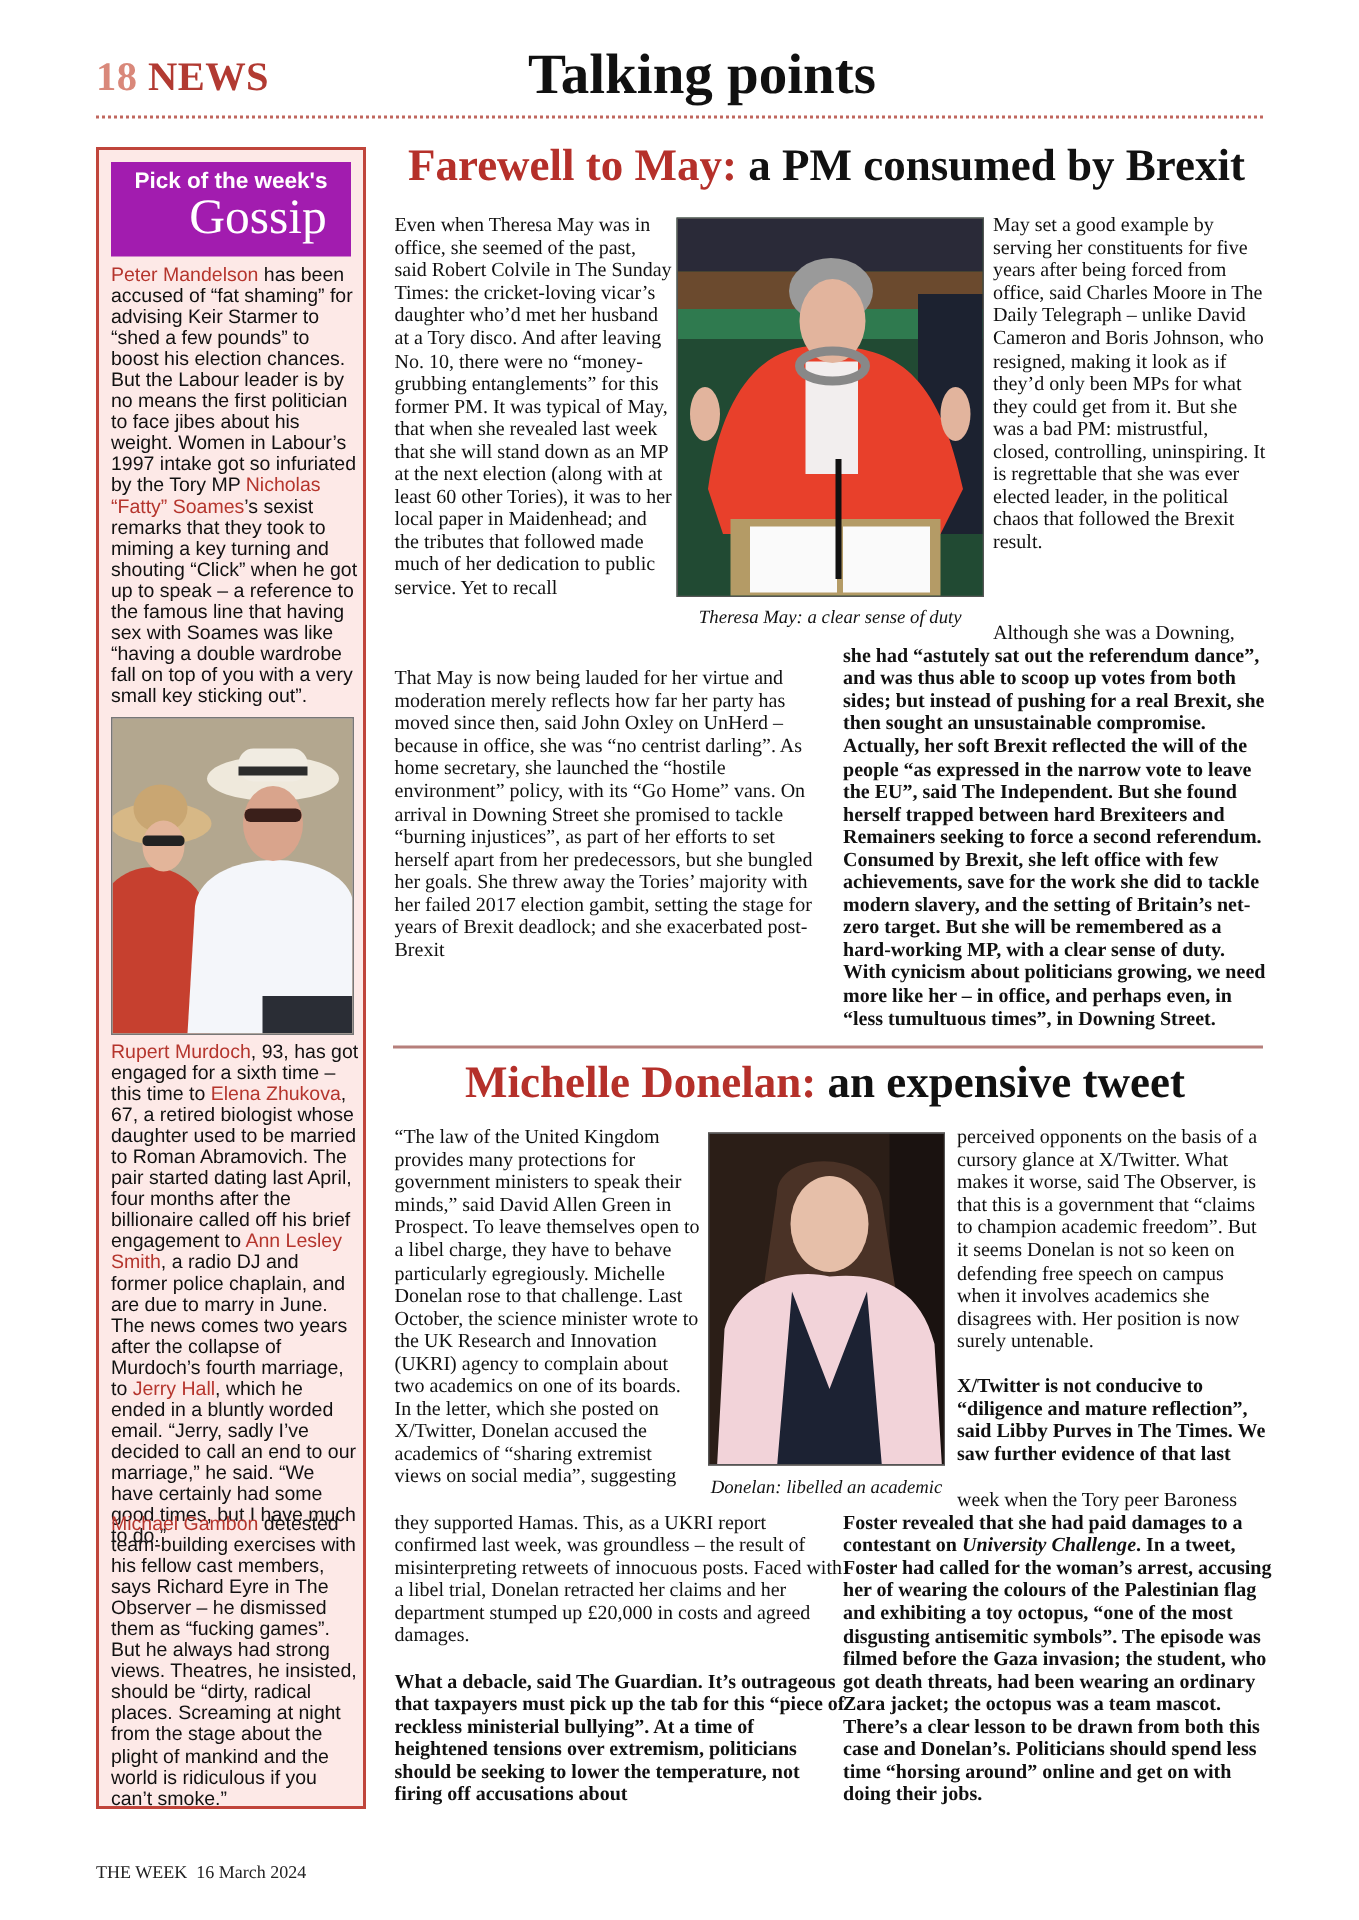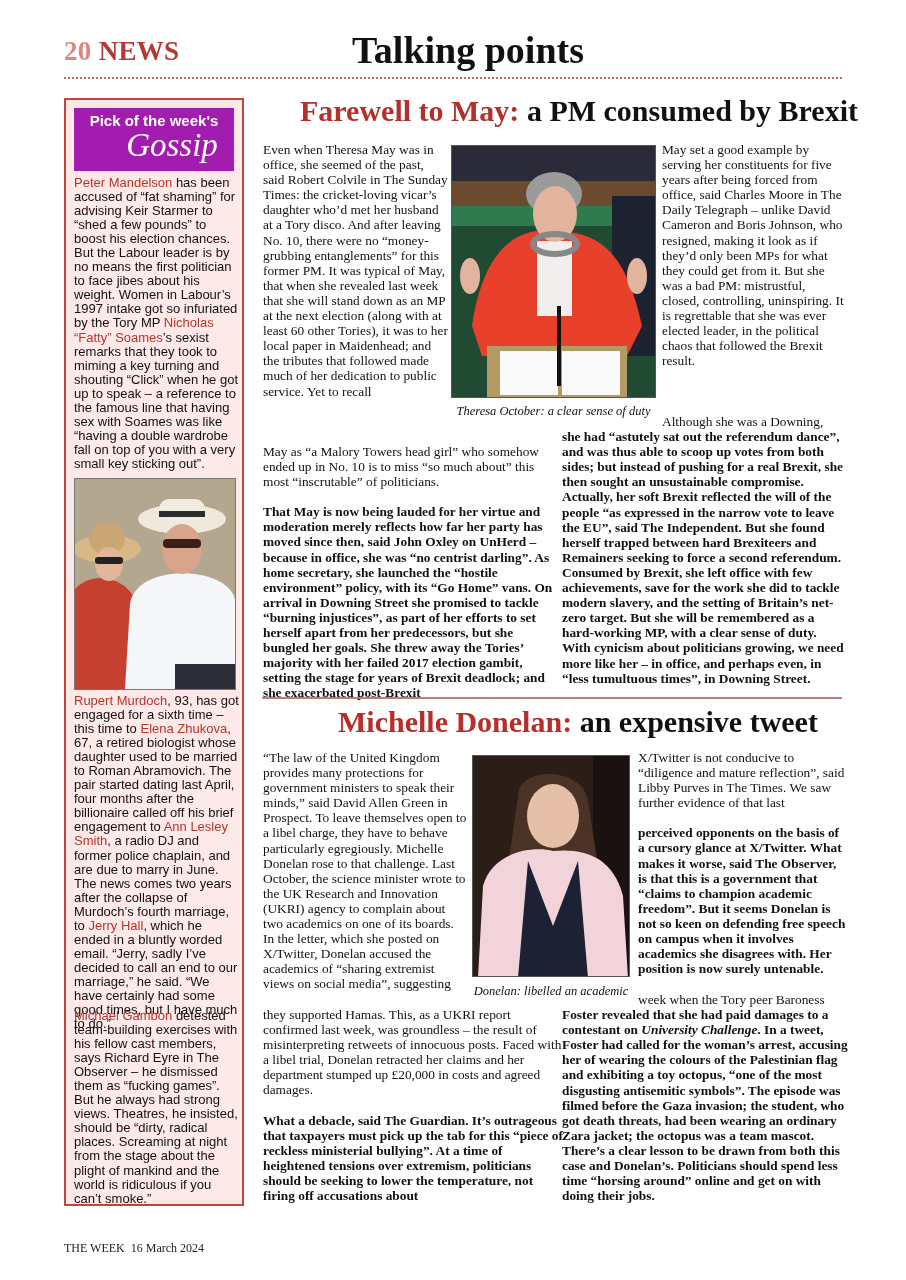--- a/index.html
+++ b/index.html
@@ -8,42 +8,42 @@
   
   .section-label { left:64px; top:36px; font-family:"Liberation Serif", serif; font-size:27px; font-weight:bold; color:#b23a32; letter-spacing:0.3px; }
   .section-label .num { color:#d9887a; }
   .page-title { left:0; width:906px; top:28px; text-align:center; font-size:38px; font-weight:bold; color:#111;padding-left:15px; }
   .dotted-rule { left:64px; top:77px; width:778px; height:0; border-top:2px dotted #c0675e; }
 
   
   .gossip { left:64px; top:98px; width:180px; height:1108px; background:#fde9e7; border:2px solid #c0453b; box-sizing:border-box; }
   .gossip-banner { position:absolute; left:8px; top:8px; width:160px; height:63px; background:#a21caf; color:#fff; text-align:center; }
   .gossip-banner .pick { font-family:"Liberation Sans", sans-serif; font-weight:bold; font-size:15px; margin-top:4px; }
-  .gossip-banner .gossip-word { font-family:"Liberation Serif", serif; font-style:italic; font-size:33px; line-height:33px; margin-top:0px;padding-left:36px; }
+  .gossip-banner .gossip-word { font-family:"Liberation Serif", serif; font-size:33px; line-height:33px; margin-top:0px;padding-left:36px; }
   .gossip-text { position:absolute; left:8px; width:166px; font-family:"Liberation Sans", sans-serif; font-size:13px; line-height:14.05px; color:#111; }
   .gossip-text .name { color:#b5352d; }
   .gossip-photo { position:absolute; left:8px; top:378px; width:162px; height:212px; border:1px solid #777; box-sizing:border-box; overflow:hidden;
     background: linear-gradient(180deg,#a99d86 0%,#bfb39a 30%,#c9bfa8 45%,#b6aa91 60%,#978b76 100%); }
 
   
-  .headline { font-size:30px; font-weight:bold; color:#111; white-space:nowrap;margin-left:28px; }
+  .headline { font-size:30px; font-weight:bold; color:#111; white-space:nowrap; }
   .headline .hl-red { color:#b5302a; }
   .body-text { font-family:"Liberation Serif", serif; font-size:13.35px; line-height:15.1px; color:#111; }
   .body-text p { margin:0; }
   .body-text p + p { margin-top:15px;font-weight:bold; }
   .caption { font-style:italic; font-size:12.5px; color:#111; text-align:center; }
   .photo { border:1px solid #555; box-sizing:border-box; overflow:hidden; position:absolute; }
   .sep-rule { left:262px; top:697px; width:580px; height:0; border-top:2px solid #b67f7b; }
   .footer { left:64px; top:1241px; font-size:12px; color:#222; }
 </style>
 </head>
 <body>
 
 <div class="abs section-label">
-  <span class="num">20</span>
+  <span class="num">18</span>
   <span>NEWS</span>
 </div>
 <div class="abs page-title">Talking points</div>
 <div class="abs dotted-rule"></div>
 
 <div class="abs gossip">
   <div class="gossip-banner">
     <div class="pick">Pick of the week's</div>
     <div class="gossip-word">Gossip</div>
   </div>
@@ -80,21 +80,20 @@
 </div>
 
 <div class="abs headline" style="left:272px; top:94px;">
   <span class="hl-red">Farewell to May:</span><span> a PM consumed by Brexit</span>
 </div>
 
 <div class="abs body-text" style="left:263px; top:142px; width:185px;">
   <p>Even when Theresa May was in office, she seemed of the past, said Robert Colvile in The Sunday Times: the cricket-loving vicar’s daughter who’d met her husband at a Tory disco. And after leaving No. 10, there were no “money-grubbing entanglements” for this former PM. It was typical of May, that when she revealed last week that she will stand down as an MP at the next election (along with at least 60 other Tories), it was to her local paper in Maidenhead; and the tributes that followed made much of her dedication to public service. Yet to recall</p>
 </div>
 <div class="abs body-text" style="left:263px; top:444px; width:290px;">
-  <p>May as “a Malory Towers head girl” who somehow ended up in No. 10 is to miss “so much about” this most “inscrutable” of politicians.</p>
   <p>That May is now being lauded for her virtue and moderation merely reflects how far her party has moved since then, said John Oxley on UnHerd – because in office, she was “no centrist darling”. As home secretary, she launched the “hostile environment” policy, with its “Go Home” vans. On arrival in Downing Street she promised to tackle “burning injustices”, as part of her efforts to set herself apart from her predecessors, but she bungled her goals. She threw away the Tories’ majority with her failed 2017 election gambit, setting the stage for years of Brexit deadlock; and she exacerbated post-Brexit</p>
 </div>
 
 <div class="photo" style="left:451px; top:145px; width:205px; height:253px; background:#2e5a3e;" title="Theresa May speaking in the House of Commons in a red jacket">
   <svg width="205" height="253" viewBox="0 0 205 253">
     <rect width="205" height="253" fill="#214a33"></rect>
     <rect x="0" y="0" width="205" height="35" fill="#2a2a38"></rect>
     <rect x="0" y="35" width="205" height="25" fill="#6b4a2e"></rect>
     <rect x="0" y="60" width="205" height="20" fill="#2f7a4f"></rect>
     <rect x="160" y="50" width="45" height="160" fill="#1c2230"></rect>
@@ -104,21 +103,21 @@
     <ellipse cx="103" cy="68" rx="22" ry="28" fill="#e2b49d"></ellipse>
     <ellipse cx="103" cy="98" rx="22" ry="10" fill="none" stroke="#888" stroke-width="6"></ellipse>
     <ellipse cx="18" cy="130" rx="10" ry="18" fill="#e2b49d"></ellipse>
     <ellipse cx="185" cy="130" rx="10" ry="18" fill="#e2b49d"></ellipse>
     <rect x="35" y="200" width="140" height="53" fill="#b49b66"></rect>
     <rect x="48" y="205" width="58" height="44" fill="#fafafa"></rect>
     <rect x="110" y="205" width="58" height="44" fill="#fafafa"></rect>
     <rect x="105" y="160" width="4" height="80" fill="#111"></rect>
   </svg>
 </div>
-<div class="abs caption" style="left:451px; top:404px; width:205px;">Theresa October: a clear sense of duty</div>
+<div class="abs caption" style="left:451px; top:404px; width:205px;">Theresa May: a clear sense of duty</div>
 
 <div class="abs body-text" style="left:662px; top:142px; width:182px;">
   <p>May set a good example by serving her constituents for five years after being forced from office, said Charles Moore in The Daily Telegraph – unlike David Cameron and Boris Johnson, who resigned, making it look as if they’d only been MPs for what they could get from it. But she was a bad PM: mistrustful, closed, controlling, uninspiring. It is regrettable that she was ever elected leader, in the political chaos that followed the Brexit result.</p>
 </div>
 <div class="abs body-text" style="left:562px; top:414px; width:282px;">
   <p style="padding-left:100px;">Although she was a Downing,</p>
   <p style="margin-top:0;">she had “astutely sat out the referendum dance”, and was thus able to scoop up votes from both sides; but instead of pushing for a real Brexit, she then sought an unsustainable compromise. Actually, her soft Brexit reflected the will of the people “as expressed in the narrow vote to leave the EU”, said The Independent. But she found herself trapped between hard Brexiteers and Remainers seeking to force a second referendum. Consumed by Brexit, she left office with few achievements, save for the work she did to tackle modern slavery, and the setting of Britain’s net-zero target. But she will be remembered as a hard-working MP, with a clear sense of duty. With cynicism about politicians growing, we need more like her – in office, and perhaps even, in “less tumultuous times”, in Downing Street.</p>
 </div>
 
 <div class="abs sep-rule"></div>
@@ -141,22 +140,22 @@
     <rect x="120" y="0" width="38" height="222" fill="#1a1210"></rect>
     <path d="M45 40 C 45 10, 110 10, 115 45 L 125 110 L 35 110 Z" fill="#4a3226"></path>
     <ellipse cx="80" cy="60" rx="26" ry="32" fill="#e6bfa9"></ellipse>
     <path d="M10 130 C 20 95, 60 90, 80 95 C 110 92, 140 100, 150 140 L 155 222 L 5 222 Z" fill="#f2d3d9"></path>
     <path d="M55 105 L 80 170 L 105 105 L 115 222 L 45 222 Z" fill="#1c2233"></path>
   </svg>
 </div>
 <div class="abs caption" style="left:466px; top:984px; width:170px;">Donelan: libelled an academic</div>
 
 <div class="abs body-text" style="left:638px; top:750px; width:210px;">
+  <p>perceived opponents on the basis of a cursory glance at X/Twitter. What makes it worse, said The Observer, is that this is a government that “claims to champion academic freedom”. But it seems Donelan is not so keen on defending free speech on campus when it involves academics she disagrees with. Her position is now surely untenable.</p>
   <p>X/Twitter is not conducive to “diligence and mature reflection”, said Libby Purves in The Times. We saw further evidence of that last</p>
-  <p>perceived opponents on the basis of a cursory glance at X/Twitter. What makes it worse, said The Observer, is that this is a government that “claims to champion academic freedom”. But it seems Donelan is not so keen on defending free speech on campus when it involves academics she disagrees with. Her position is now surely untenable.</p>
 </div>
 <div class="abs body-text" style="left:562px; top:992px; width:288px;">
   <p style="padding-left:76px;">week when the Tory peer Baroness</p>
   <p style="margin-top:0;"><span>Foster revealed that she had paid damages to a contestant on </span><i>University Challenge</i><span>. In a tweet, Foster had called for the woman’s arrest, accusing her of wearing the colours of the Palestinian flag and exhibiting a toy octopus, “one of the most disgusting antisemitic symbols”. The episode was filmed before the Gaza invasion; the student, who got death threats, had been wearing an ordinary Zara jacket; the octopus was a team mascot. There’s a clear lesson to be drawn from both this case and Donelan’s. Politicians should spend less time “horsing around” online and get on with doing their jobs.</span></p>
 </div>
 
 <div class="abs footer">
   <span>THE WEEK</span>&nbsp;&nbsp;<span>16 March 2024</span>
 </div>
 

